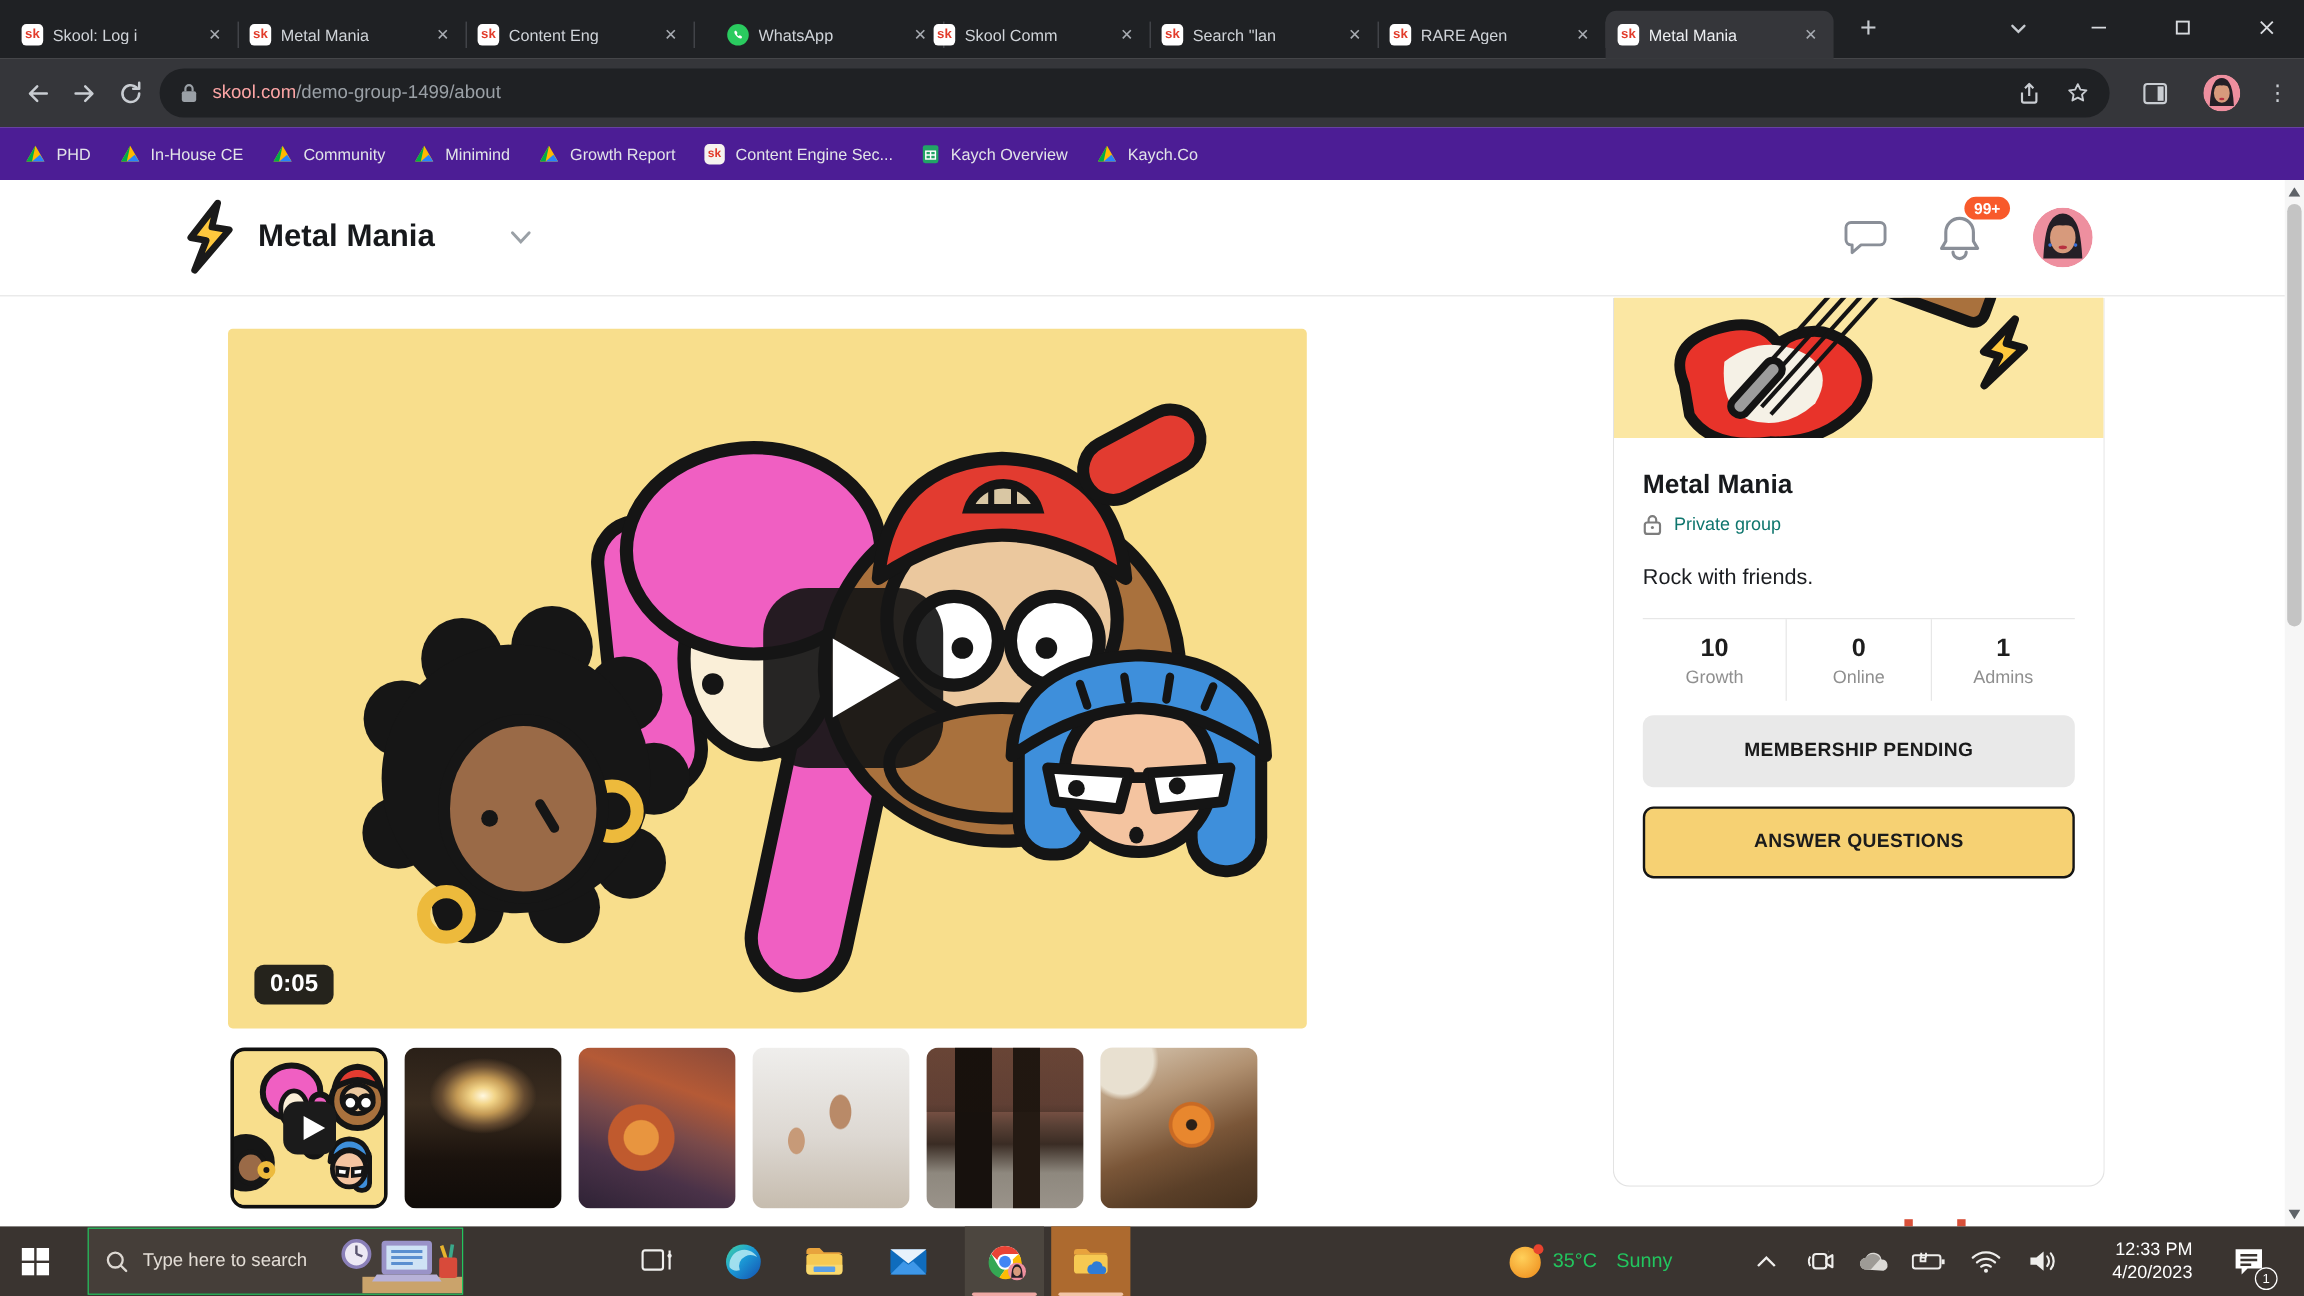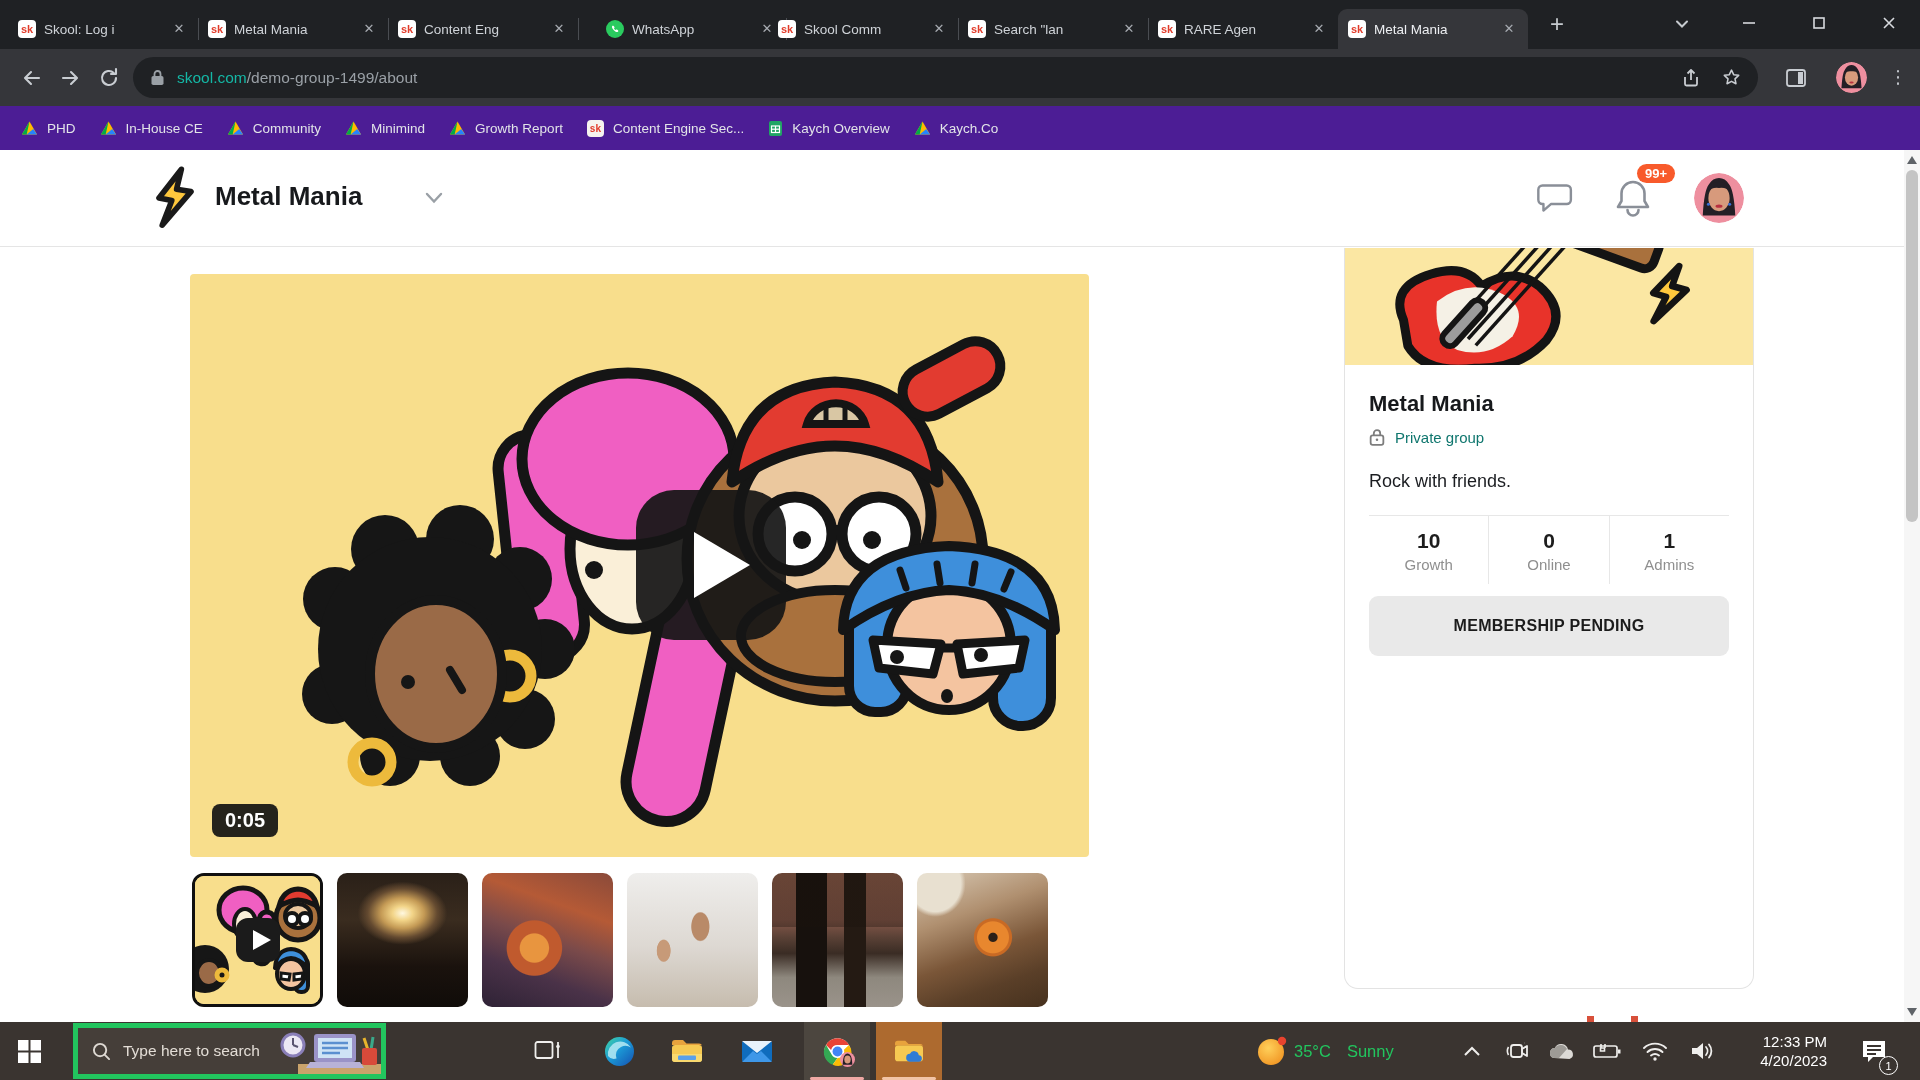--- a/index.html
+++ b/index.html
@@ -25,21 +25,21 @@
           display:flex;align-items:center;justify-content:center;}
   .tabchev{position:absolute;left:1674px;top:16px;}
   .winbtn{position:absolute;top:8px;width:30px;height:30px;display:flex;align-items:center;justify-content:center;}
 
   
   .toolbar{position:absolute;top:49px;left:0;width:1920px;height:57px;background:#35363a;}
   .navic{position:absolute;top:17px;}
   .omnibox{position:absolute;left:133px;top:8px;width:1625px;height:41px;border-radius:21px;
            background:#1f2124;display:flex;align-items:center;}
   .url{font-size:15.5px;margin-left:12px;white-space:nowrap;}
-  .url .dom{color:#14b8a6;} .url .path{color:#9aa0a6;}
+  .url .dom{color:#fca5a5;} .url .path{color:#9aa0a6;}
   .omniright{margin-left:auto;display:flex;align-items:center;gap:20px;margin-right:16px;}
 
   
   .bookmarks{position:absolute;top:106px;left:0;width:1920px;height:44px;background:#4c1d95;
              display:flex;align-items:center;padding-left:12px;box-sizing:border-box;gap:6px;}
   .bm{display:flex;align-items:center;gap:9px;padding:5px 9px;border-radius:7px;}
   .bm-label{font-size:13.5px;color:#e2e4e8;white-space:nowrap;}
   .bm-sk{width:17px;height:17px;border-radius:4px;background:#f6f3ef;color:#e23b2a;font-weight:bold;
          font-size:10px;display:flex;align-items:center;justify-content:center;}
 
@@ -101,21 +101,21 @@
 
   .scrollbar{position:absolute;left:1904px;top:0;width:16px;height:872px;background:#f6f6f6;}
   .sthumb{position:absolute;left:2px;top:20px;width:12px;height:352px;border-radius:6px;background:#c4c4c4;}
   .sarrow{position:absolute;left:0;width:16px;height:16px;display:flex;align-items:center;justify-content:center;}
 
   .redmark{position:absolute;width:7px;height:6px;background:#d8503a;}
 
   
   .taskbar{position:absolute;top:1022px;left:0;width:1920px;height:58px;background:#3a3430;}
   .tb{position:absolute;top:0;height:58px;display:flex;align-items:center;justify-content:center;}
-  .tsearch{position:absolute;left:73px;top:1px;width:313px;height:56px;background:#453e39;border:5px solid #22c55e;
+  .tsearch{position:absolute;left:73px;top:1px;width:313px;height:56px;background:#453e39;border:1px solid #22c55e;
            box-sizing:border-box;display:flex;align-items:center;overflow:hidden;}
   .tsearch-text{margin-left:12px;font-size:15.5px;color:#e3ddd6;white-space:nowrap;}
   .tbtn{position:absolute;top:0;height:58px;display:flex;align-items:center;justify-content:center;}
   .tbtn .ul{position:absolute;left:6px;right:6px;bottom:0;height:3px;border-radius:2px;}
   .wtext{font-size:16.5px;color:#22c55e;white-space:nowrap;}
   .clock{position:absolute;left:1735px;top:10px;width:92px;text-align:right;color:#fff;font-size:15px;line-height:19px;}
   .nbadge{position:absolute;right:2px;bottom:5px;width:17px;height:17px;border-radius:50%;border:1.5px solid #fff;
           background:#3a3430;color:#fff;font-size:11px;display:flex;align-items:center;justify-content:center;}
 </style>
 </head>
@@ -488,20 +488,21 @@
           <div class="stat">
               <div class="v">0</div>
               <div class="l">Online</div>
             </div>
           <div class="stat">
               <div class="v">1</div>
               <div class="l">Admins</div>
             </div>
         </div>
         <div class="btn btn-pending">MEMBERSHIP PENDING</div>
+        <div class="btn btn-answer">ANSWER QUESTIONS</div>
       </div>
     </div>
 
     <div class="redmark" style="left:1587px;top:866px"></div>
     <div class="redmark" style="left:1631px;top:866px"></div>
 
     <div class="scrollbar">
       <div class="sarrow" style="top:2px">
           <svg width="10" height="8" viewBox="0 0 10 8">
             <polygon points="5,0 10,8 0,8" fill="#5f6368"></polygon>

